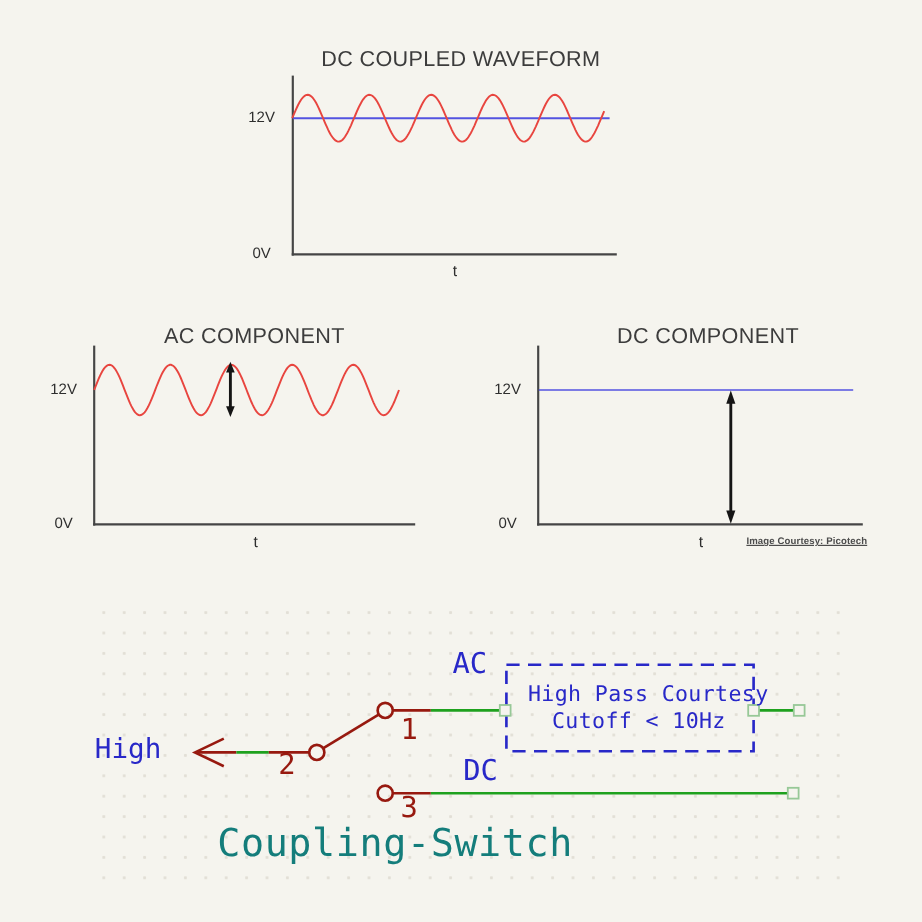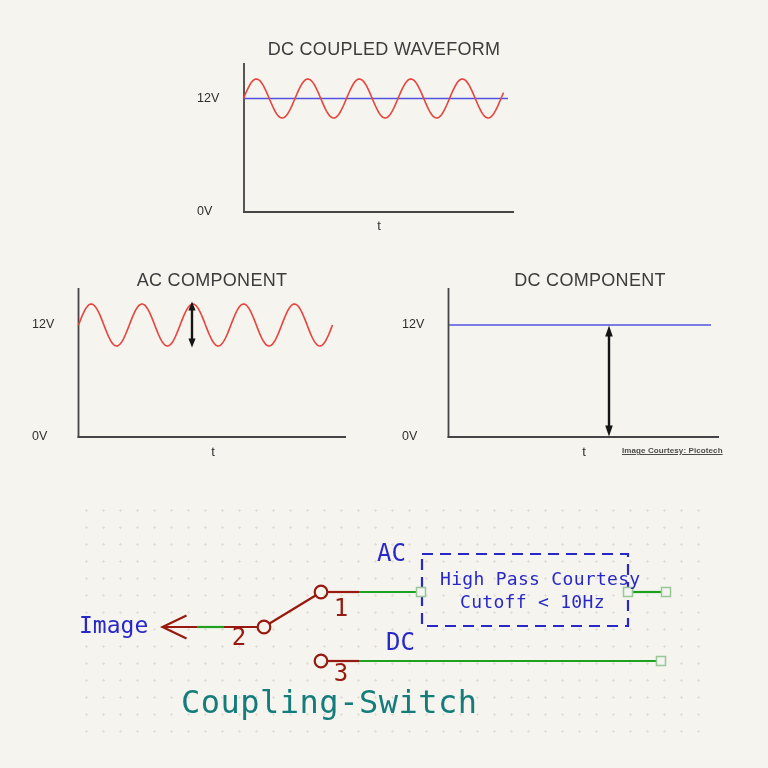--- a/index.html
+++ b/index.html
@@ -4,21 +4,21 @@
 <style>
   html,body{margin:0;padding:0;}
   body{
     width:768px;height:768px;position:relative;overflow:hidden;
     background:var(--background,#f5f4ee);
     font-family:"Liberation Sans",sans-serif;
   }
   .abs{position:absolute;white-space:nowrap;line-height:1.15;}
   .t-center{transform:translateX(-50%);}
   .ctitle{font-size:18px;color:var(--title-text,#3c3c3c);letter-spacing:.3px;}
-  .ylab{width:42px;text-align:left;font-size:12.5px;color:#2e2e2e;}
+  .ylab{width:42px;text-align:center;font-size:12.5px;color:#2e2e2e;}
   .xlab{font-size:13px;color:#2e2e2e;}
   .credit{font-size:8px;font-weight:600;color:var(--credit-text,#4c4c4c);letter-spacing:.1px;text-decoration:underline;}
   .mono{font-family:"DejaVu Sans Mono",monospace;}
   .blue-lbl{color:var(--label-blue,#2828c8);}
   .red-lbl{color:var(--symbol-red,#97190f);}
   .teal-lbl{color:var(--switch-teal,#147d7b);}
   .fs23{font-size:23px;} .fs24{font-size:24px;} .fs26{font-size:32px;letter-spacing:.5px;}
   .fs18{font-size:18px;letter-spacing:.3px;}
   #gfx{position:absolute;left:0;top:0;}
   .axis{stroke:var(--axis,#454545);stroke-width:1.8;}
@@ -99,21 +99,21 @@
 <div class="abs ylab" style="left:32px;top:429px;">0V</div>
 <div class="abs ylab" style="left:402px;top:317px;">12V</div>
 <div class="abs ylab" style="left:402px;top:429px;">0V</div>
 
 <div class="abs xlab t-center" style="left:379px;top:219px;">t</div>
 <div class="abs xlab t-center" style="left:213px;top:445px;">t</div>
 <div class="abs xlab t-center" style="left:584px;top:445px;">t</div>
 
 <div class="abs credit" style="left:622px;top:446px;">Image Courtesy: Picotech</div>
 
-<div class="abs mono blue-lbl fs23" style="left:79px;top:612px;">Image</div>
+<div class="abs mono blue-lbl fs23" style="left:79px;top:612px;">High</div>
 <div class="abs mono blue-lbl fs24" style="left:377px;top:540px;">AC</div>
 <div class="abs mono blue-lbl fs24" style="left:386px;top:629px;">DC</div>
 <div class="abs mono red-lbl fs24 t-center" style="left:341px;top:595px;">1</div>
 <div class="abs mono red-lbl fs24 t-center" style="left:239px;top:624px;">2</div>
 <div class="abs mono red-lbl fs24 t-center" style="left:341px;top:660px;">3</div>
 <div class="abs mono blue-lbl fs18" style="left:440px;top:569px;">High Pass Courtesy</div>
 <div class="abs mono blue-lbl fs18" style="left:440px;top:592px;margin-left:20px;">Cutoff &lt; 10Hz</div>
 <div class="abs mono teal-lbl fs26" style="left:181px;top:684px;">Coupling-Switch</div>
 
 </body></html>

